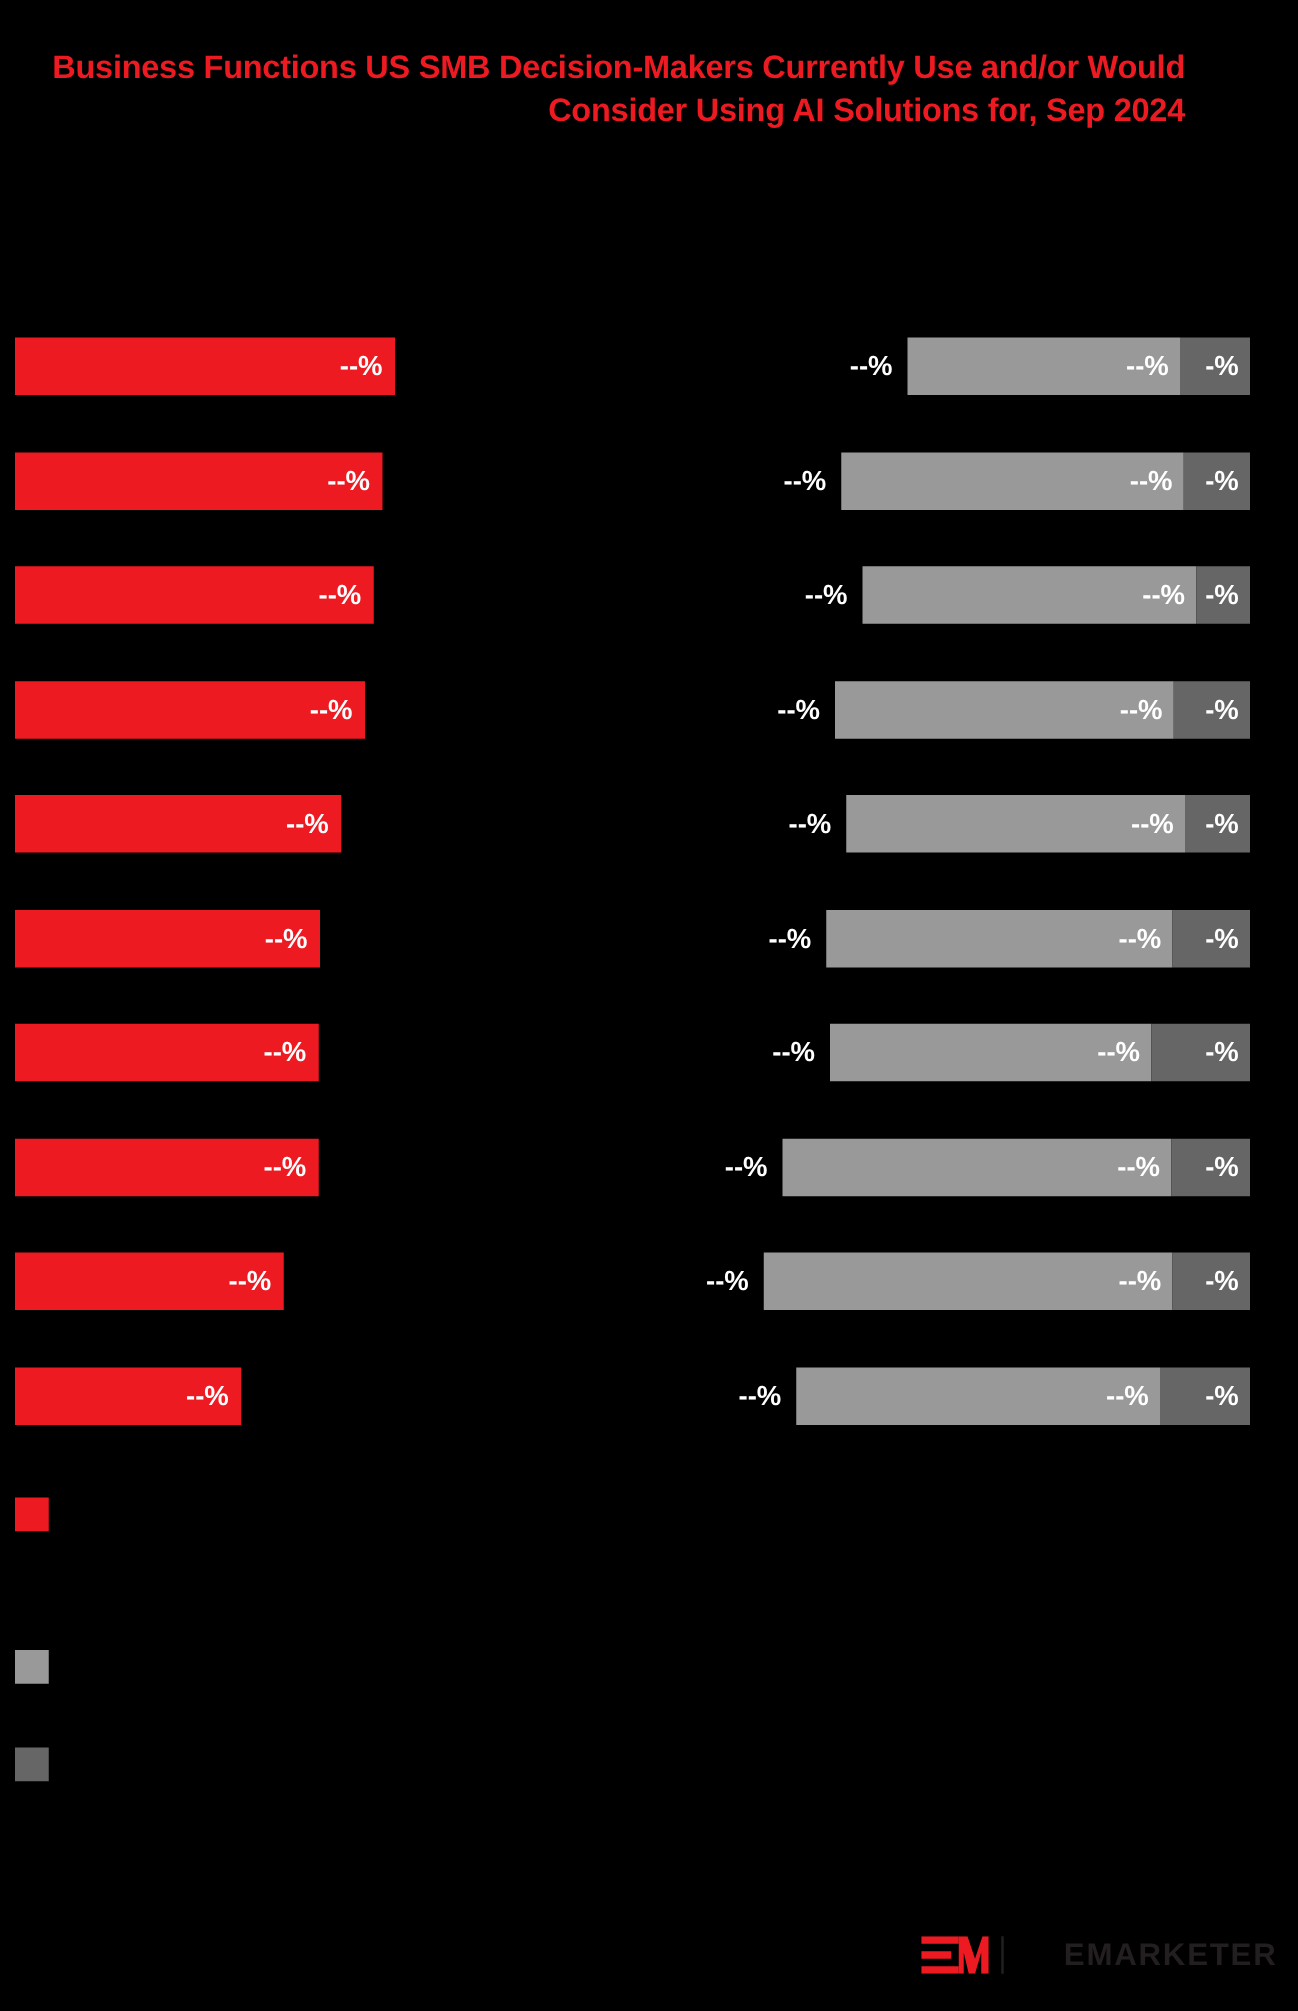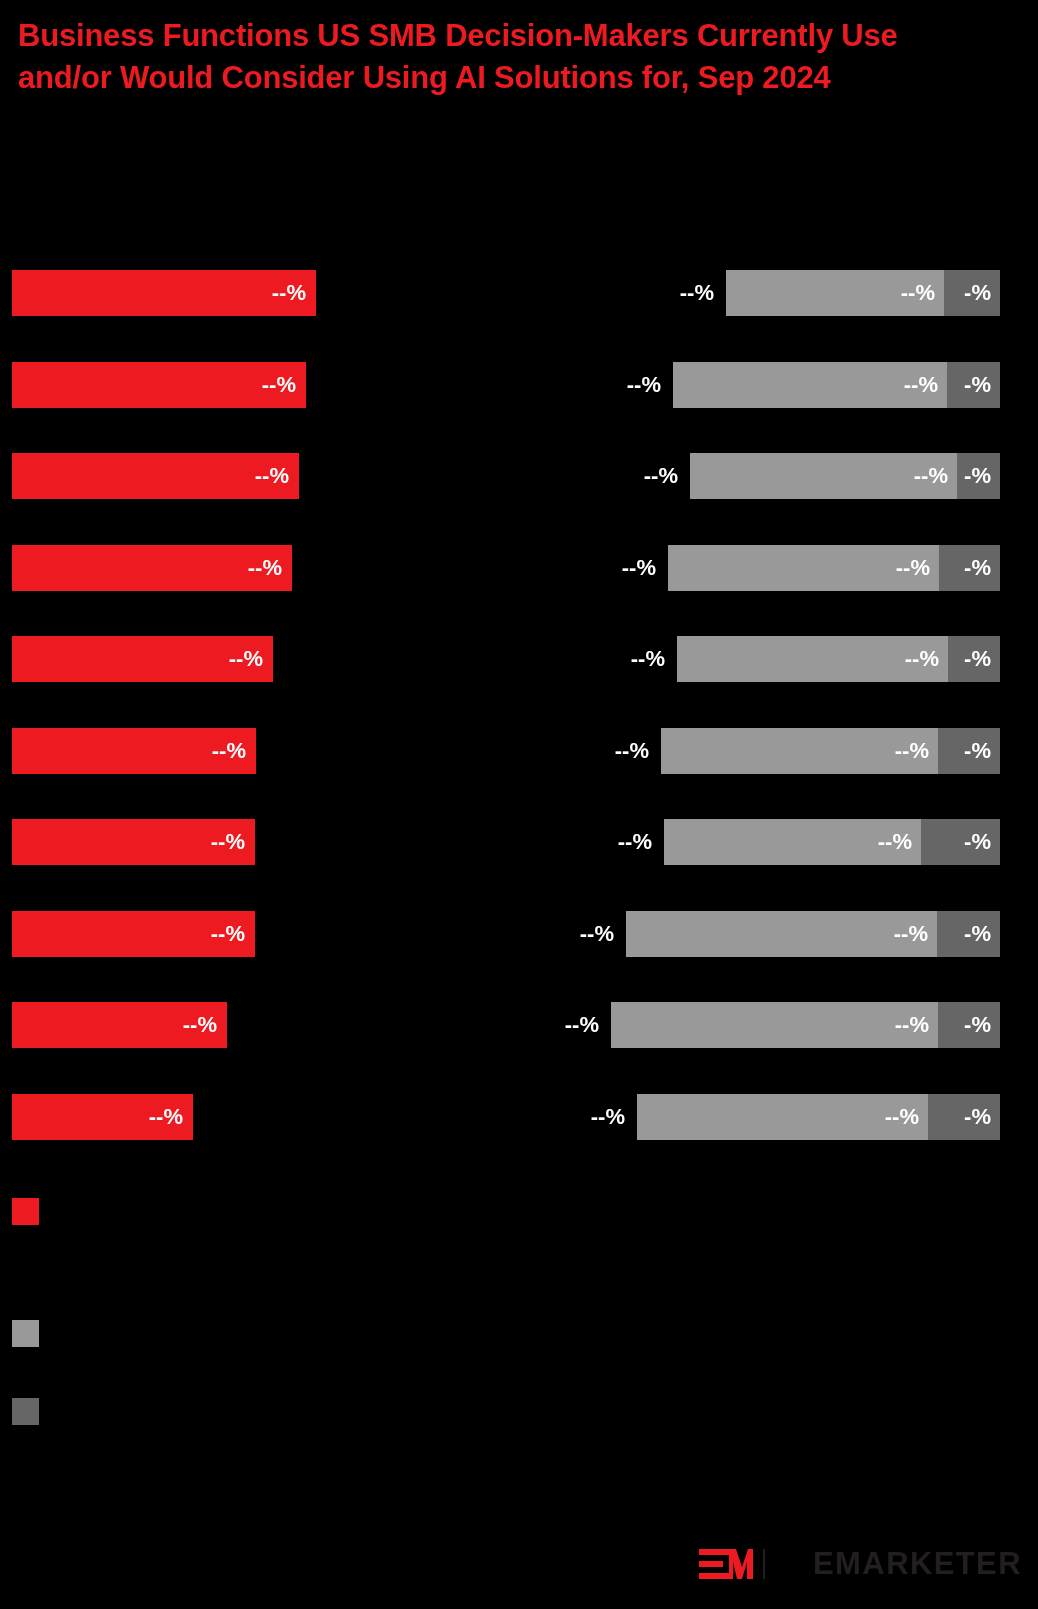--- a/index.html
+++ b/index.html
@@ -13,27 +13,28 @@
     position: relative;
     overflow: hidden;
     font-family: "Liberation Sans", sans-serif;
     color: #ffffff;
   }
 
   
   .title {
     position: absolute;
     left: 18px;
-    top: 15px;
+    top: 36px;
     width: 930px;
     color: #ED1A22;
-    font-size: 31px;
+    font-size: 26px;
     font-weight: bold;
     line-height: 1.34;
     letter-spacing: -0.2px;
+    text-align: right;
   }
 
   
   .plot {
     position: absolute;
     left: 0;
     top: 0;
     width: 1038px;
     height: 1180px;
   }
@@ -163,21 +164,21 @@
     width: 54px;
     height: 30px;
   }
   .logo-divider {
     width: 2px;
     height: 30px;
     background: #231f20;
     margin: 0 12px 0 10px;
   }
   .logo-word {
-    font-size: 31px;
+    font-size: 25px;
     font-weight: bold;
     letter-spacing: 1.4px;
     color: #231f20;
     margin-left: 36px;
   }
   .note {
     position: absolute;
     left: 12px;
     top: 20px;
     font-size: 13px;

